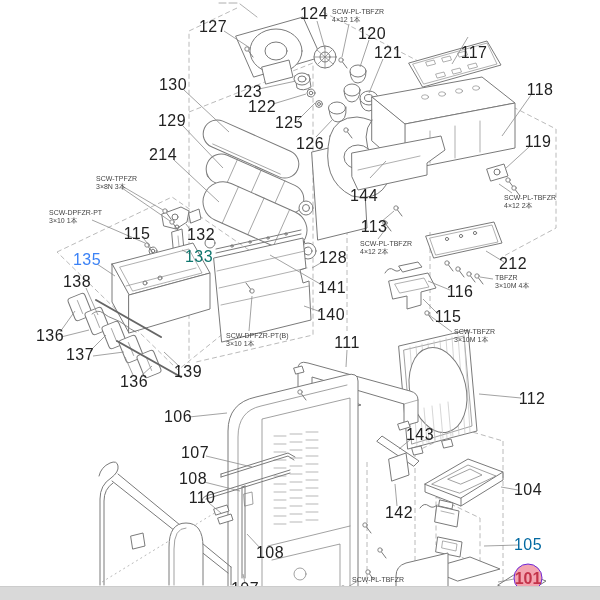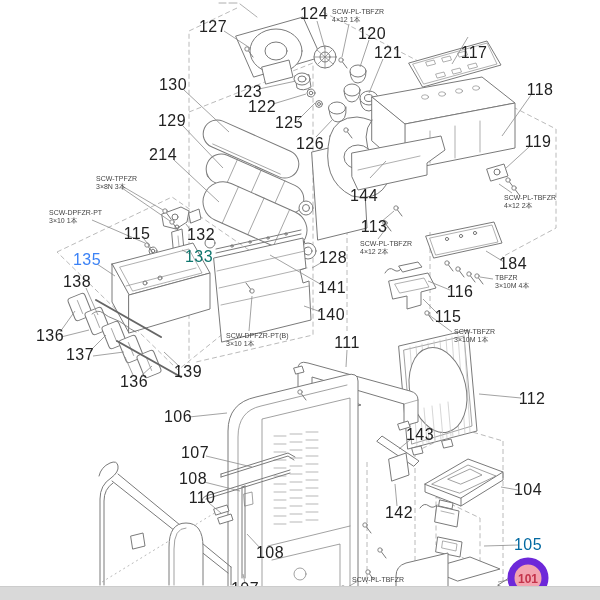--- a/index.html
+++ b/index.html
@@ -12,22 +12,22 @@
     position:absolute;transform:translate(-50%,-50%);
     font-size:16px;letter-spacing:.4px;color:#222;z-index:10;
     white-space:nowrap;cursor:pointer;
   }
   .spec-label{
     position:absolute;font-size:7px;line-height:1.2;color:#444;
     white-space:pre-line;z-index:10;letter-spacing:0px;
   }
   .highlight-balloon{
     position:absolute;width:27px;height:27px;border-radius:50%;
-    background:#f3a4b0;border:7px solid #6d28d9;
-    color:#c3334a;font-size:12px;font-weight:bold;
+    background:#f3a4b0;border:1px solid #6d28d9;
+    color:#c3334a;font-size:16px;font-weight:bold;
     display:flex;align-items:center;justify-content:center;
     transform:translate(-50%,-50%);z-index:12;cursor:pointer;
   }
   .bottom-bar{
     position:absolute;left:0;bottom:0;width:600px;height:13px;
     background:#d9d9d9;border-top:1px solid #cccccc;z-index:50;
   }
 </style>
 </head>
 <body>
@@ -431,21 +431,21 @@
     <div class="part-label" style="left: 538px; top: 142px; color: rgb(34, 34, 34);">119</div>
     <div class="part-label" style="left: 310px; top: 144px; color: rgb(34, 34, 34);">126</div>
     <div class="part-label" style="left: 173px; top: 85px; color: rgb(34, 34, 34);">130</div>
     <div class="part-label" style="left: 172px; top: 121px; color: rgb(34, 34, 34);">129</div>
     <div class="part-label" style="left: 163px; top: 155px; color: rgb(34, 34, 34);">214</div>
     <div class="part-label" style="left: 364px; top: 196px; color: rgb(34, 34, 34);">144</div>
     <div class="part-label" style="left: 374px; top: 227px; color: rgb(34, 34, 34);">113</div>
     <div class="part-label" style="left: 137px; top: 234px; color: rgb(34, 34, 34);">115</div>
     <div class="part-label" style="left: 201px; top: 235px; color: rgb(34, 34, 34);">132</div>
     <div class="part-label" style="left: 199px; top: 257px; color: #0f766e;">133</div>
-    <div class="part-label" style="left: 513px; top: 264px; color: rgb(34, 34, 34);">184</div>
+    <div class="part-label" style="left: 513px; top: 264px; color: rgb(34, 34, 34);">212</div>
     <div class="part-label" style="left: 87px; top: 260px; color: #3b82f6;">135</div>
     <div class="part-label" style="left: 460px; top: 292px; color: rgb(34, 34, 34);">116</div>
     <div class="part-label" style="left: 333px; top: 258px; color: rgb(34, 34, 34);">128</div>
     <div class="part-label" style="left: 77px; top: 282px; color: rgb(34, 34, 34);">138</div>
     <div class="part-label" style="left: 332px; top: 288px; color: rgb(34, 34, 34);">141</div>
     <div class="part-label" style="left: 448px; top: 317px; color: rgb(34, 34, 34);">115</div>
     <div class="part-label" style="left: 331px; top: 315px; color: rgb(34, 34, 34);">140</div>
     <div class="part-label" style="left: 50px; top: 336px; color: rgb(34, 34, 34);">136</div>
     <div class="part-label" style="left: 80px; top: 355px; color: rgb(34, 34, 34);">137</div>
     <div class="part-label" style="left: 134px; top: 382px; color: rgb(34, 34, 34);">136</div>

